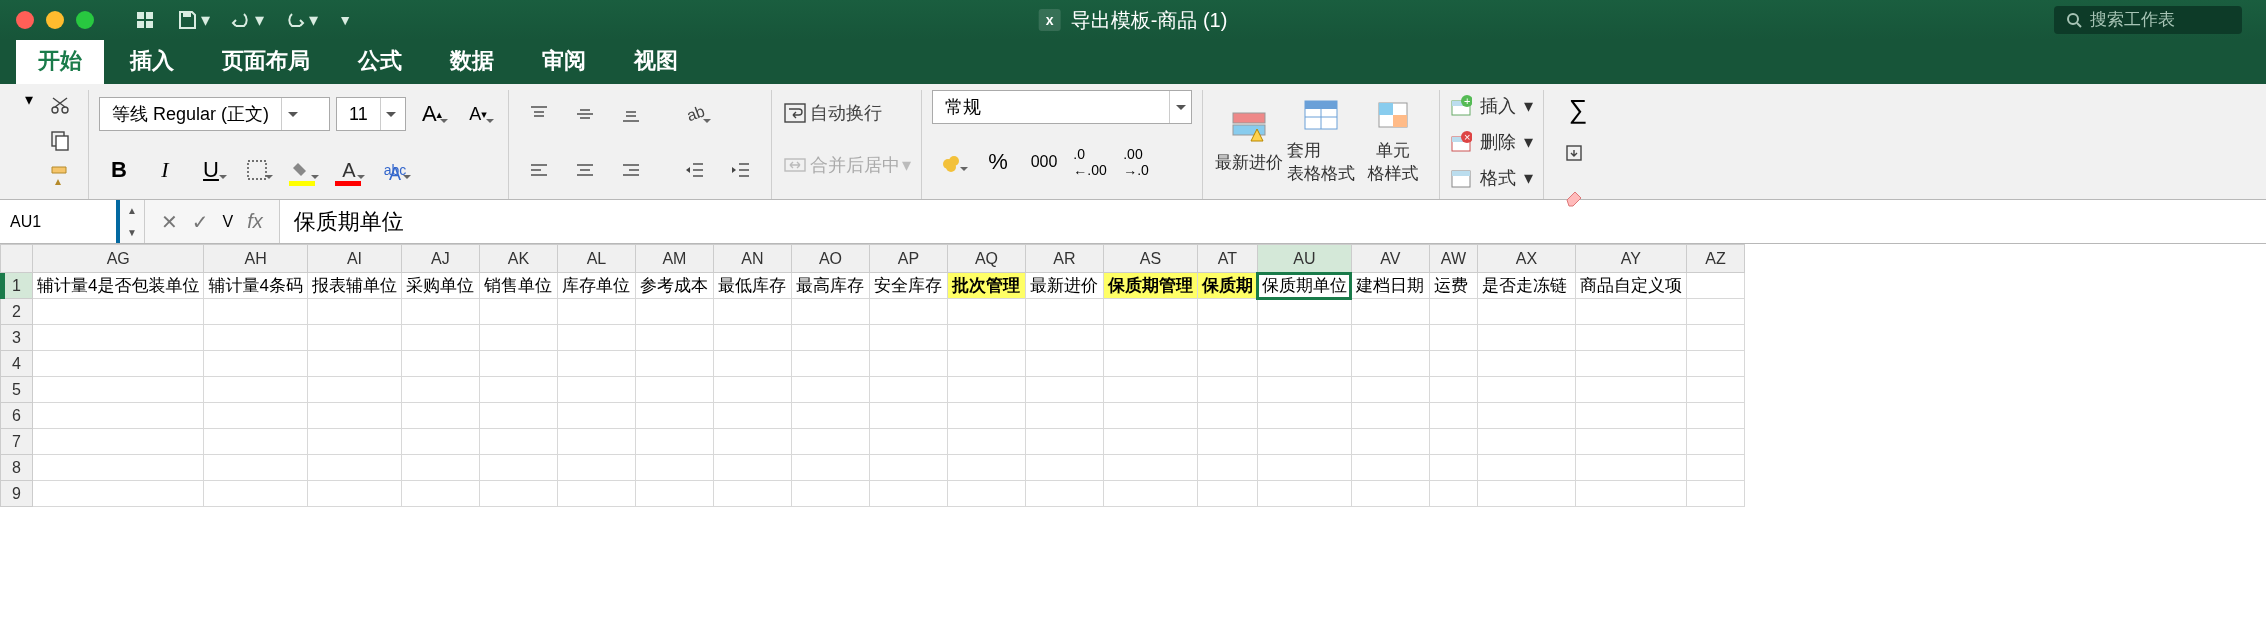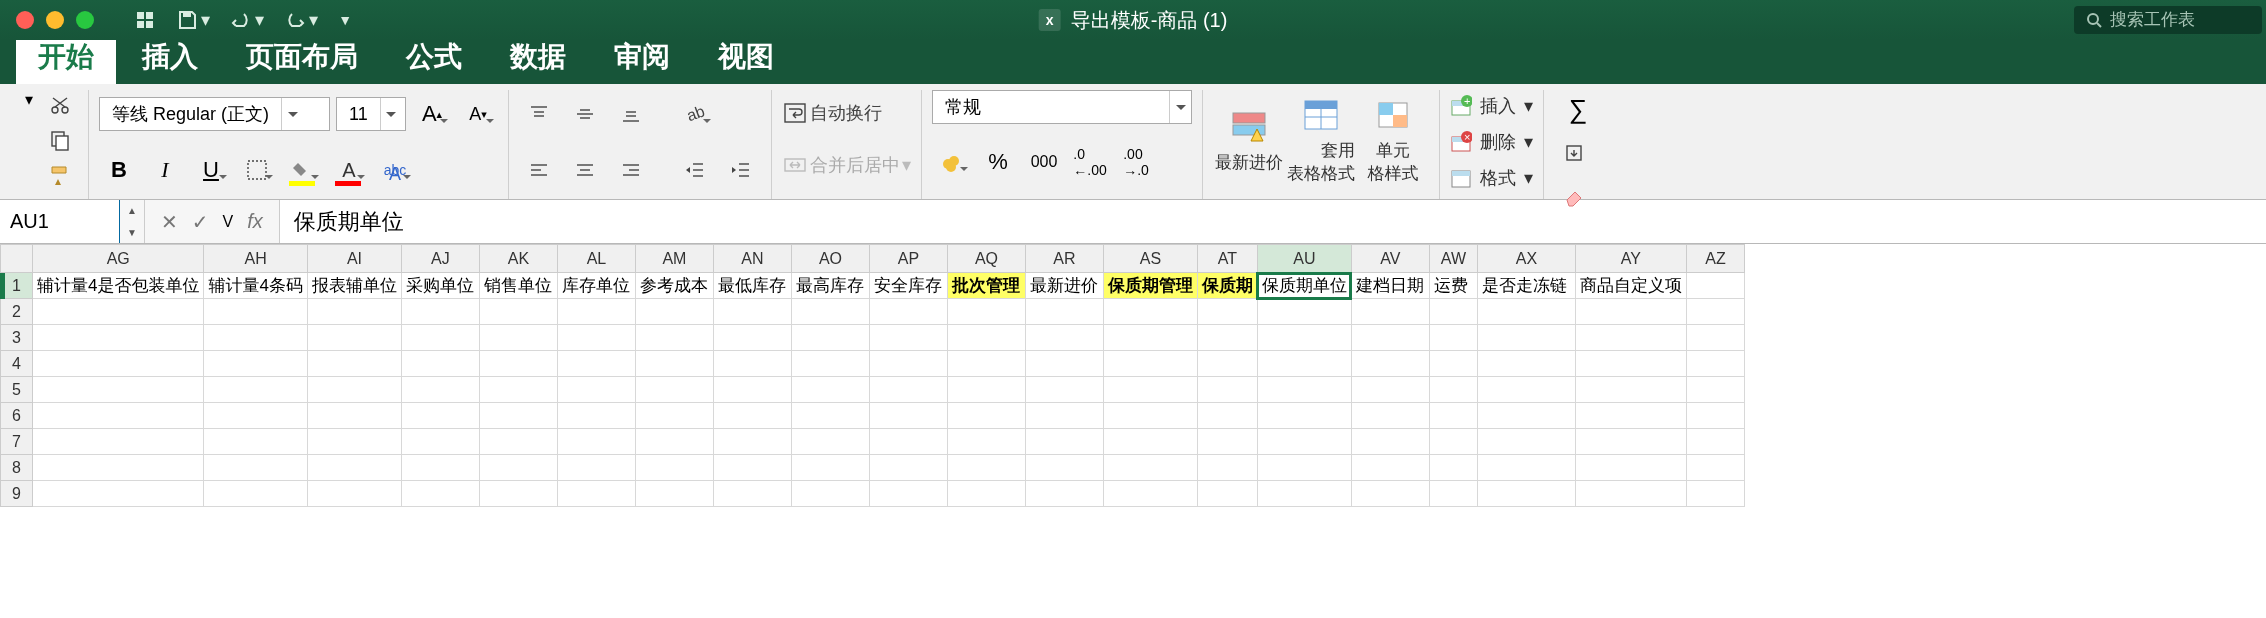--- a/index.html
+++ b/index.html
@@ -7,27 +7,27 @@
   
   .titlebar { height: 40px; background: linear-gradient(#1a5e3f,#175539); display: flex; align-items: center; color: #fff; font-size: 18px; position: relative; }
   .traffic { display:flex; gap:12px; margin-left:16px; }
   .traffic span { width:18px; height:18px; border-radius:50%; display:block; }
   .tl-red { background:#ff5f57; } .tl-yellow { background:#febc2e; } .tl-green { background:#28c840; }
   .qat { display:flex; align-items:center; gap:20px; margin-left:40px; }
   .qat .qbtn { display:flex; align-items:center; cursor:pointer; }
   .qat svg { fill:#d9ece1; }
   .title-center { position:absolute; left:50%; transform:translateX(-50%); display:flex; align-items:center; gap:10px; font-size:20px; }
   .title-center .xicon { width:22px; height:22px; border-radius:3px; background:#ffffff22; display:flex; align-items:center; justify-content:center; font-weight:bold; font-size:14px; }
-  .search-right { margin-left:auto; margin-right:4px; display:flex; align-items:center; gap:8px; background:#0d3b28; border-radius:4px; padding:4px 12px; }
+  .search-right { margin-left:auto; margin-right:24px; display:flex; align-items:center; gap:8px; background:#0d3b28; border-radius:4px; padding:4px 12px; }
   .search-right input { background:transparent; border:none; color:#cde; font-size:17px; width:140px; outline:none; }
   .search-right input::placeholder { color:#a7c4b5; }
 
   
   .tabbar { height:44px; background:#175539; display:flex; align-items:flex-end; padding-left:16px; }
-  .tab { padding:10px 22px 8px; color:#fff; font-size:28px; font-weight:bold; cursor:pointer; border-top-left-radius:4px; border-top-right-radius:4px; margin-right:4px;}
+  .tab { padding:10px 22px 8px; color:#fff; font-size:22px; font-weight:bold; cursor:pointer; border-top-left-radius:4px; border-top-right-radius:4px; margin-right:4px;}
   .tab.active { background:#fff; color:#1a7b4a; }
 
   
   .ribbon { height:116px; background:#f1f1f1; border-bottom:1px solid #b8b8b8; display:flex; padding:6px 12px 0; }
   .group { display:flex; align-items:flex-start; padding:0 10px; border-right:1px solid #cfcfcf; }
   .group:last-child { border-right:none; }
   .bigbtn { display:flex; flex-direction:column; align-items:center; justify-content:center; width:72px; height:100px; cursor:pointer; font-size:17px; color:#333; gap:4px;}
   .bigbtn svg { width:40px; height:40px; }
   .minirow { display:flex; flex-direction:column; gap:6px; justify-content:center; height:100px; margin-left:6px;}
   .minibtn { width:36px; height:30px; display:flex; align-items:center; justify-content:center; cursor:pointer; border-radius:3px; }
@@ -38,21 +38,21 @@
   .dd::after { content:""; border:5px solid transparent; border-top-color:#555; margin-top:5px;}
   .iconbtn { width:40px; height:38px; display:flex; align-items:center; justify-content:center; cursor:pointer; border-radius:3px; position:relative;}
   .iconbtn.split::after { content:""; position:absolute; right:4px; bottom:6px; border:4px solid transparent; border-top-color:#666;}
   .col { display:flex; flex-direction:column; }
   .wraprow { display:flex; align-items:center; gap:2px; height:46px; font-size:18px; color:#444;}
   .disabled { color:#aaa; }
   .cellsrow { display:flex; align-items:center; gap:8px; font-size:18px; color:#333; cursor:pointer; height:32px;}
 
   
   .formulabar { height:44px; border-bottom:1px solid #b8b8b8; display:flex; align-items:stretch; }
-  .namebox { width:120px; border-right:1px solid #0369a1; display:flex; align-items:center; padding:0 10px; font-size:20px; background:#fff;}
+  .namebox { width:120px; border-right:4px solid #0369a1; display:flex; align-items:center; padding:0 10px; font-size:16px; background:#fff;}
   .namebox-stepper { display:flex; flex-direction:column; border-right:1px solid #ccc; background:#f6f6f6;}
   .namebox-stepper div { width:24px; height:22px; display:flex; align-items:center; justify-content:center; cursor:pointer; font-size:10px; color:#555;}
   .fx-btns { display:flex; align-items:center; gap:14px; padding:0 16px; border-right:1px solid #ccc; background:#f6f6f6;}
   .fx-btns span { cursor:pointer; color:#777; font-size:20px;}
   .fx-label { font-style:italic; color:#555; }
   .formula-input { flex:1; padding:0 14px; font-size:22px; display:flex; align-items:center; background:#fff;}
 
   
   .gridwrap { position:relative; height:374px; overflow:hidden; }
   table.grid { border-collapse:collapse; table-layout:fixed; }
@@ -327,21 +327,21 @@
         </svg>
       <span>最新进价</span>
     </div>
     <div class="bigbtn">
       <svg viewBox="0 0 40 40">
           <rect x="4" y="6" width="32" height="28" fill="#fff" stroke="#6aa0d8"></rect>
           <rect x="4" y="6" width="32" height="8" fill="#6aa0d8"></rect>
           <line x1="4" y1="22" x2="36" y2="22" stroke="#6aa0d8"></line>
           <line x1="20" y1="6" x2="20" y2="34" stroke="#6aa0d8"></line>
         </svg>
-      <span style="white-space:pre-line;text-align:right;">套用
+      <span style="white-space:pre-line;text-align:left;">套用
 表格格式</span>
     </div>
     <div class="bigbtn">
       <svg viewBox="0 0 40 40">
           <rect x="6" y="8" width="28" height="24" fill="#fff" stroke="#999"></rect>
           <rect x="6" y="8" width="14" height="12" fill="#8ce"></rect>
           <rect x="20" y="20" width="14" height="12" fill="#fb8"></rect>
         </svg>
       <span style="white-space:pre-line;text-align:center;">单元
 格样式</span>

